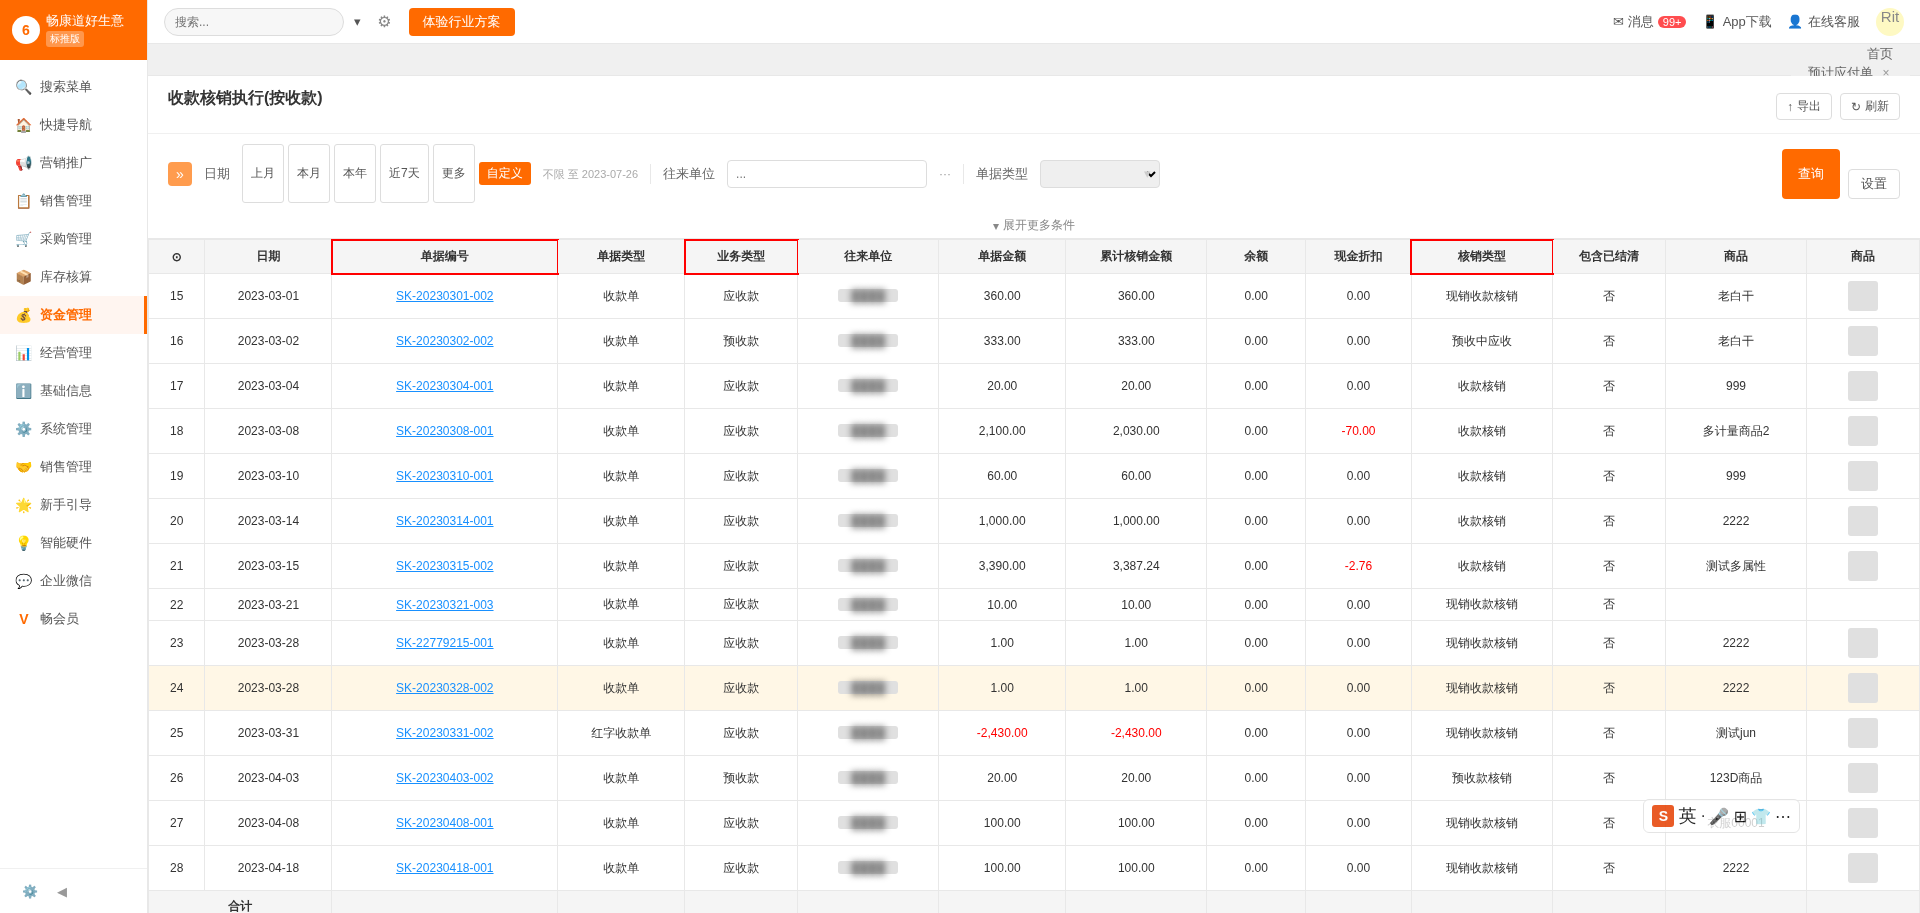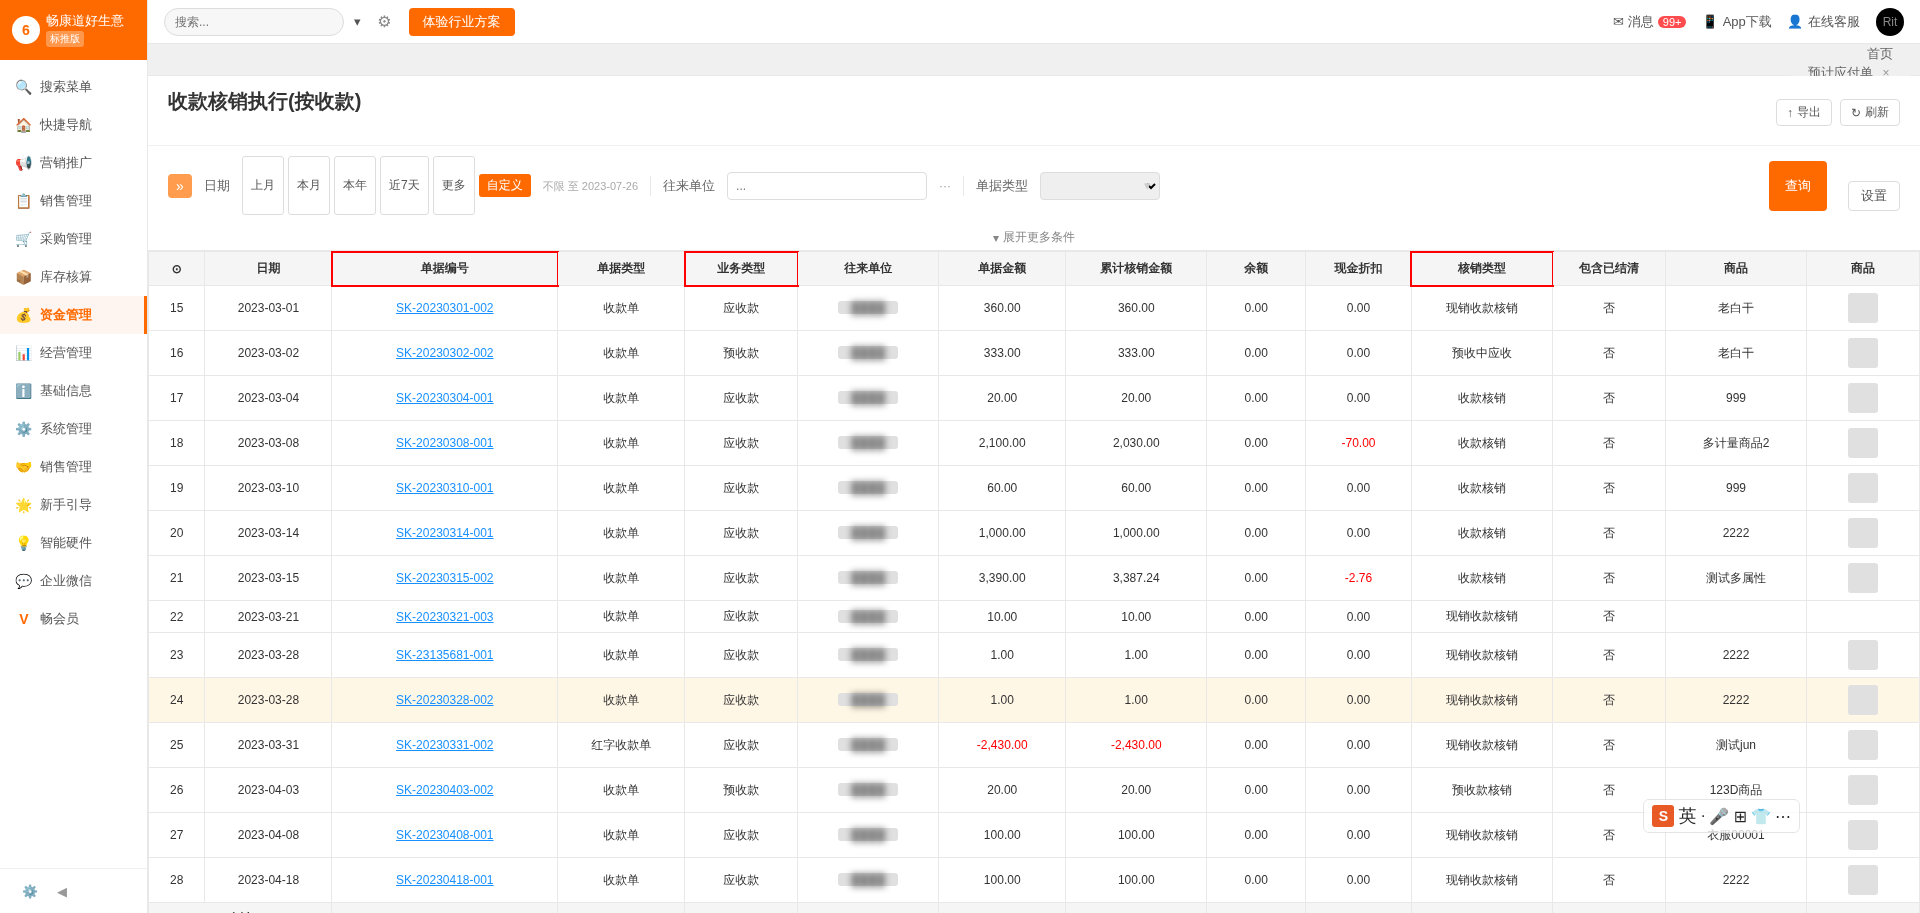--- a/index.html
+++ b/index.html
@@ -23,30 +23,30 @@
 
     
     .topbar { height: 44px; background: #fff; border-bottom: 1px solid #e8e8e8; display: flex; align-items: center; padding: 0 16px; gap: 10px; flex-shrink: 0; }
     .topbar-search { flex: 0 0 180px; height: 28px; border: 1px solid #ddd; border-radius: 14px; padding: 4px 10px; font-size: 12px; background: #f7f7f7; }
     .topbar-dropdown { display: flex; align-items: center; gap: 4px; cursor: pointer; color: #555; font-size: 13px; }
     .topbar-gear { width: 28px; height: 28px; display: flex; align-items: center; justify-content: center; cursor: pointer; color: #888; font-size: 16px; }
     .topbar-solution-btn { background: #ff6a00; color: #fff; border: none; border-radius: 4px; padding: 5px 14px; font-size: 13px; cursor: pointer; }
     .topbar-right { margin-left: auto; display: flex; align-items: center; gap: 16px; color: #555; font-size: 13px; }
     .topbar-right-item { display: flex; align-items: center; gap: 4px; cursor: pointer; }
     .badge { background: #ff4d4f; color: #fff; border-radius: 10px; padding: 0 5px; font-size: 11px; min-width: 18px; text-align: center; }
-    .topbar-avatar { width: 28px; height: 28px; background: #000000; border-radius: 50%; display: flex; align-items: center; justify-content: center; font-size: 12px; color: #888; }
+    .topbar-avatar { width: 28px; height: 28px; background: #fef9c3; border-radius: 50%; display: flex; justify-content: center; font-size: 15px; color: #888; }
 
     
     .tabbar { height: 32px; background: #f0f0f0; display: flex; align-items: flex-end; padding: 0 8px; flex-shrink: 0; border-bottom: 1px solid #e8e8e8; flex-direction: column; }
     .tab { height: 32px; padding: 0 16px; display: flex; align-items: center; gap: 6px; background: #f0f0f0; cursor: pointer; border-radius: 4px 4px 0 0; font-size: 13px; color: #666; border: 1px solid transparent; border-bottom: none; margin-right: 2px; }
     .tab.active { background: #fff; border-color: #e8e8e8; color: #333; font-weight: 500; }
     .tab-close { font-size: 12px; color: #999; cursor: pointer; width: 14px; height: 14px; display: flex; align-items: center; justify-content: center; border-radius: 50%; }
     .tabbar-actions { margin-left: auto; display: flex; align-items: center; gap: 4px; }
     .tabbar-action-btn { width: 26px; height: 26px; display: flex; align-items: center; justify-content: center; cursor: pointer; color: #888; font-size: 14px; border-radius: 4px; }
-    .page-title { font-size: 20px; font-weight: bold; color: #333; margin-bottom: 22px; }
+    .page-title { font-size: 16px; font-weight: bold; color: #333; margin-bottom: 16px; }
     .action-btn-outline { border: 1px solid #ddd; background: #fff; border-radius: 4px; padding: 4px 10px; font-size: 12px; cursor: pointer; display: flex; align-items: center; gap: 4px; color: #555; }
 
     
     .filter-bar { background: #fff; padding: 10px 20px; display: flex; align-items: center; gap: 12px; flex-shrink: 0; flex-wrap: wrap; position: relative; }
     .filter-expand-btn { width: 24px; height: 24px; background: #ff9c4e; border-radius: 4px; display: flex; align-items: center; justify-content: center; cursor: pointer; color: #fff; font-size: 14px; flex-shrink: 0; }
     .filter-label { color: #666; font-size: 13px; white-space: nowrap; }
     .filter-date-btns { display: flex; gap: 4px; align-items: center; }
     .filter-date-btn { padding: 20px 8px; border: 1px solid #ddd; border-radius: 3px; font-size: 12px; cursor: pointer; color: #555; background: #fff; }
     .filter-date-custom { background: #ff6a00; color: #fff; border-color: #ff6a00; border-radius: 3px; padding: 3px 8px; font-size: 12px; cursor: pointer; border: none; }
     .filter-separator { width: 1px; height: 20px; background: #e8e8e8; }
@@ -247,21 +247,21 @@
       <div class="filter-separator"></div>
       <span class="filter-label">往来单位</span>
       <input class="filter-input" type="text" style="min-width: 200px;" placeholder="...">
       <span class="filter-more-btn">···</span>
       <div class="filter-separator"></div>
       <span class="filter-label">单据类型</span>
       <select class="filter-select">
         <option value="请选择"></option>
       </select>
       <span style="color:#ccc;margin-left:-28px;pointer-events:none;">▾</span>
-      <div style="margin-left:auto;display:flex;gap:21px;">
+      <div style="margin-left:auto;display:flex;gap:8px;">
         <button class="query-btn">查询</button>
         <button class="settings-btn">设置</button>
       </div>
     </div>
 
     <div class="expand-conditions" style="background:#fff;border-bottom:1px solid #e8e8e8;padding:4px 20px;">
       <div class="expand-conditions-btn">
         <span>▾</span>
         <span>展开更多条件</span>
       </div>
@@ -455,21 +455,21 @@
               <td>0.00</td>
               <td>0.00</td>
               <td>现销收款核销</td>
               <td>否</td>
               <td></td>
               <td></td>
             </tr>
             <tr>
               <td>23</td>
               <td>2023-03-28</td>
-              <td><a class="link" href="#">SK-23135681-001</a></td>
+              <td><a class="link" href="#">SK-22779215-001</a></td>
               <td>收款单</td>
               <td>应收款</td>
               <td><span class="blurred">████</span></td>
               <td>1.00</td>
               <td>1.00</td>
               <td>0.00</td>
               <td>0.00</td>
               <td>现销收款核销</td>
               <td>否</td>
               <td>2222</td>

